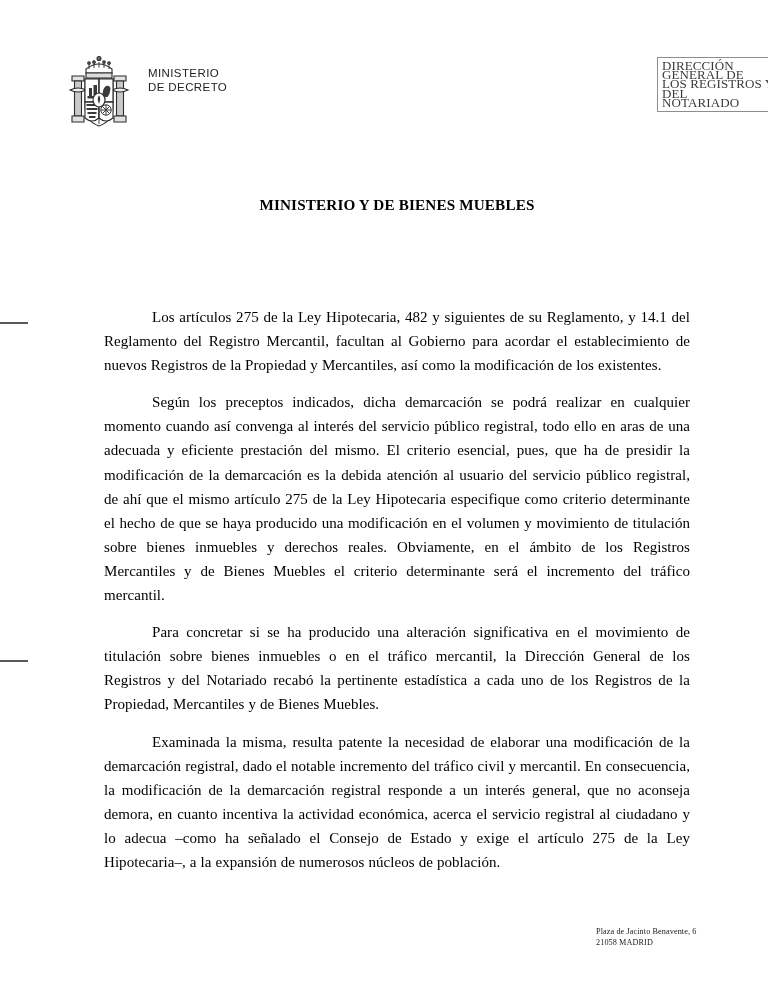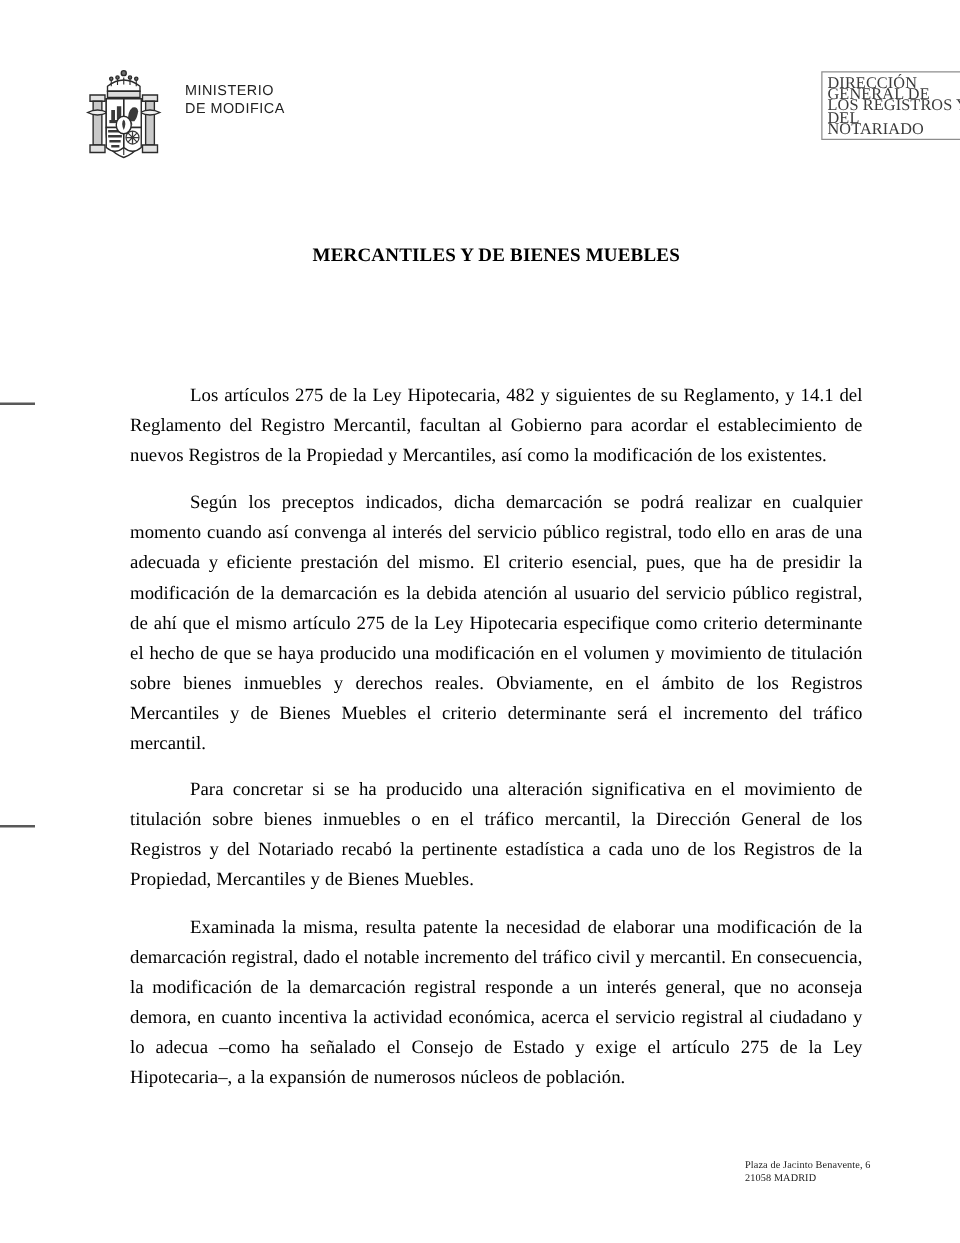--- a/index.html
+++ b/index.html
@@ -197,33 +197,33 @@
           </g>
 
           <g>
             <ellipse cx="39" cy="48" rx="6" ry="7" fill="#ffffff" stroke="#2b2b2b" stroke-width="1.1"></ellipse>
             <path d="M39 43.5 Q41.5 46 39 52 Q36.5 46 39 43.5 Z" fill="#3a3a3a"></path>
           </g>
         </svg>
       </span>
       <span class="brand-text">
         <span class="l1">MINISTERIO</span>
-        <span class="l2">DE MODIFICA</span>
+        <span class="l2">DE DECRETO</span>
       </span>
     </div>
 
     <div class="dept-box">
       <p>DIRECCIÓN GENERAL DE</p>
       <p>LOS REGISTROS Y DEL</p>
       <p>NOTARIADO</p>
     </div>
   </div>
 
   <div class="doc-title">
-    <span>MERCANTILES Y DE BIENES MUEBLES</span>
+    <span>MINISTERIO Y DE BIENES MUEBLES</span>
   </div>
 
   <div class="tick tick-1"></div>
   <div class="tick tick-2"></div>
 
   <div class="body-text">
     <p>Los  artículos 275 de la Ley Hipotecaria, 482 y siguientes de su Reglamento, y 14.1 del Reglamento del Registro Mercantil, facultan al Gobierno para acordar el establecimiento de nuevos Registros de la Propiedad y Mercantiles, así como la modificación de los existentes.</p>
     <p>Según los preceptos indicados, dicha demarcación se podrá realizar en cualquier momento cuando así convenga al interés del servicio público registral, todo ello en aras de una adecuada y eficiente prestación del mismo. El criterio esencial, pues, que ha de presidir la modificación de la demarcación es la debida atención al usuario del servicio público registral, de ahí que el mismo artículo 275 de la Ley Hipotecaria especifique como criterio determinante el hecho de que se haya producido una modificación en el volumen y movimiento de titulación sobre bienes inmuebles y derechos reales. Obviamente, en el ámbito de los Registros Mercantiles y de Bienes Muebles el criterio determinante será el incremento del tráfico mercantil.</p>
     <p>Para concretar si se ha producido una alteración significativa en el movimiento de titulación sobre bienes inmuebles o en el tráfico mercantil, la Dirección General de los Registros y del Notariado recabó la pertinente estadística a cada uno de los Registros de la Propiedad, Mercantiles y de Bienes Muebles.</p>
     <p>Examinada la misma, resulta patente la necesidad de elaborar una modificación de la demarcación registral, dado el notable incremento del tráfico civil y mercantil. En consecuencia, la modificación de la demarcación registral responde a un interés general, que no aconseja demora, en cuanto incentiva la actividad económica, acerca el servicio registral al ciudadano y lo adecua –como ha señalado el Consejo de Estado y exige el artículo 275 de la Ley Hipotecaria–, a la expansión de numerosos núcleos de población.</p>

